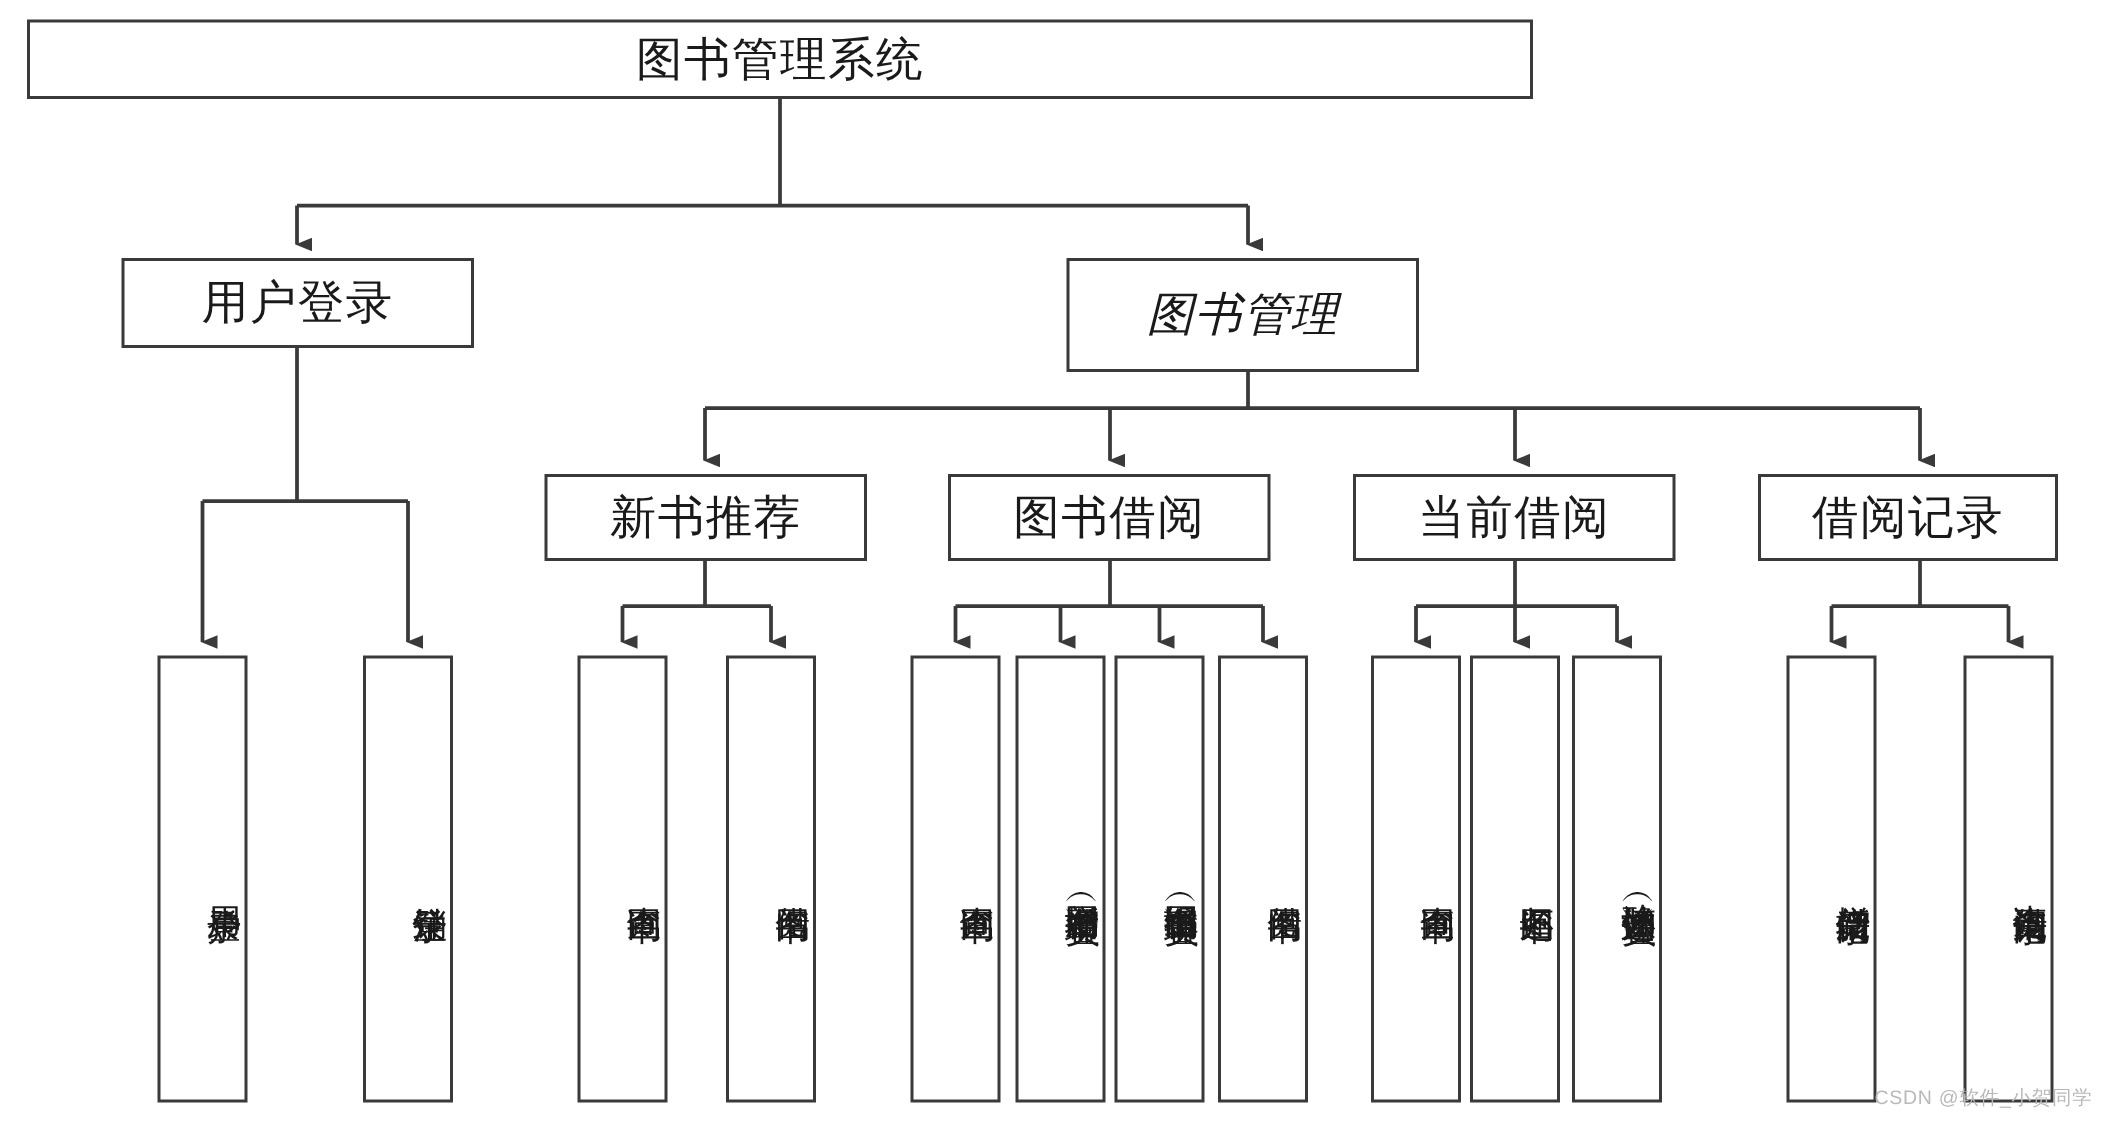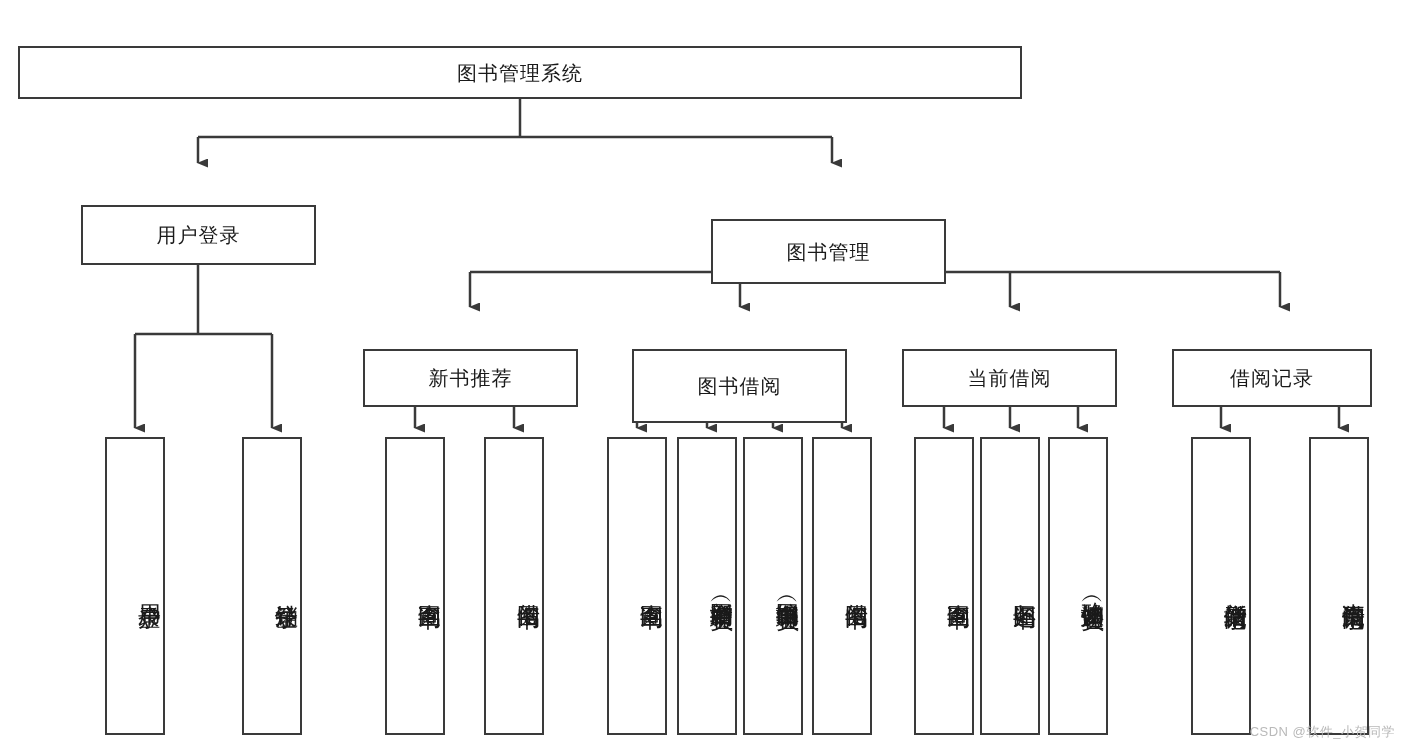--- a/index.html
+++ b/index.html
@@ -31,25 +31,24 @@
     box-sizing: border-box;
     background: #ffffff;
     border: 2px solid #3a3a3a;
     display: flex;
     align-items: center;
     justify-content: center;
     color: #1a1a1a;
     z-index: 2;
   }
   .node-h {
-    font-size: 20px;
+    font-size: 31px;
     letter-spacing: 1px;
     line-height: 1.2;
     white-space: nowrap;
-    margin-top: 33px;
   }
   .node-v {
     font-size: 23px;
     line-height: 1.18;
     letter-spacing: 1px;
     writing-mode: vertical-rl;
     text-orientation: upright;
     padding: 14px 0 10px 0;
     align-items: flex-start;
     justify-content: center;
@@ -126,28 +125,28 @@
     </g>
   </svg>
 
   <div class="node node-h" style="left:18px; top:13px; width:1004px; height:53px;">
     <span>图书管理系统</span>
   </div>
 
   <div class="node node-h" style="left:81px; top:172px; width:235px; height:60px;">
     <span>用户登录</span>
   </div>
-  <div class="node node-h" style="left:711px; top:186px; width:235px; height:65px;">
+  <div class="node node-h" style="left:711px; top:172px; width:235px; height:76px;font-style:italic;">
     <span>图书管理</span>
   </div>
 
   <div class="node node-h" style="left:363px; top:316px; width:215px; height:58px;">
     <span>新书推荐</span>
   </div>
-  <div class="node node-h" style="left:632px; top:316px; width:215px; height:74px;">
+  <div class="node node-h" style="left:632px; top:316px; width:215px; height:58px;">
     <span>图书借阅</span>
   </div>
   <div class="node node-h" style="left:902px; top:316px; width:215px; height:58px;text-align:right;">
     <span>当前借阅</span>
   </div>
   <div class="node node-h" style="left:1172px; top:316px; width:200px; height:58px;">
     <span>借阅记录</span>
   </div>
 
   <div class="node node-v" style="left:105px; top:437px; width:60px; height:298px;">

